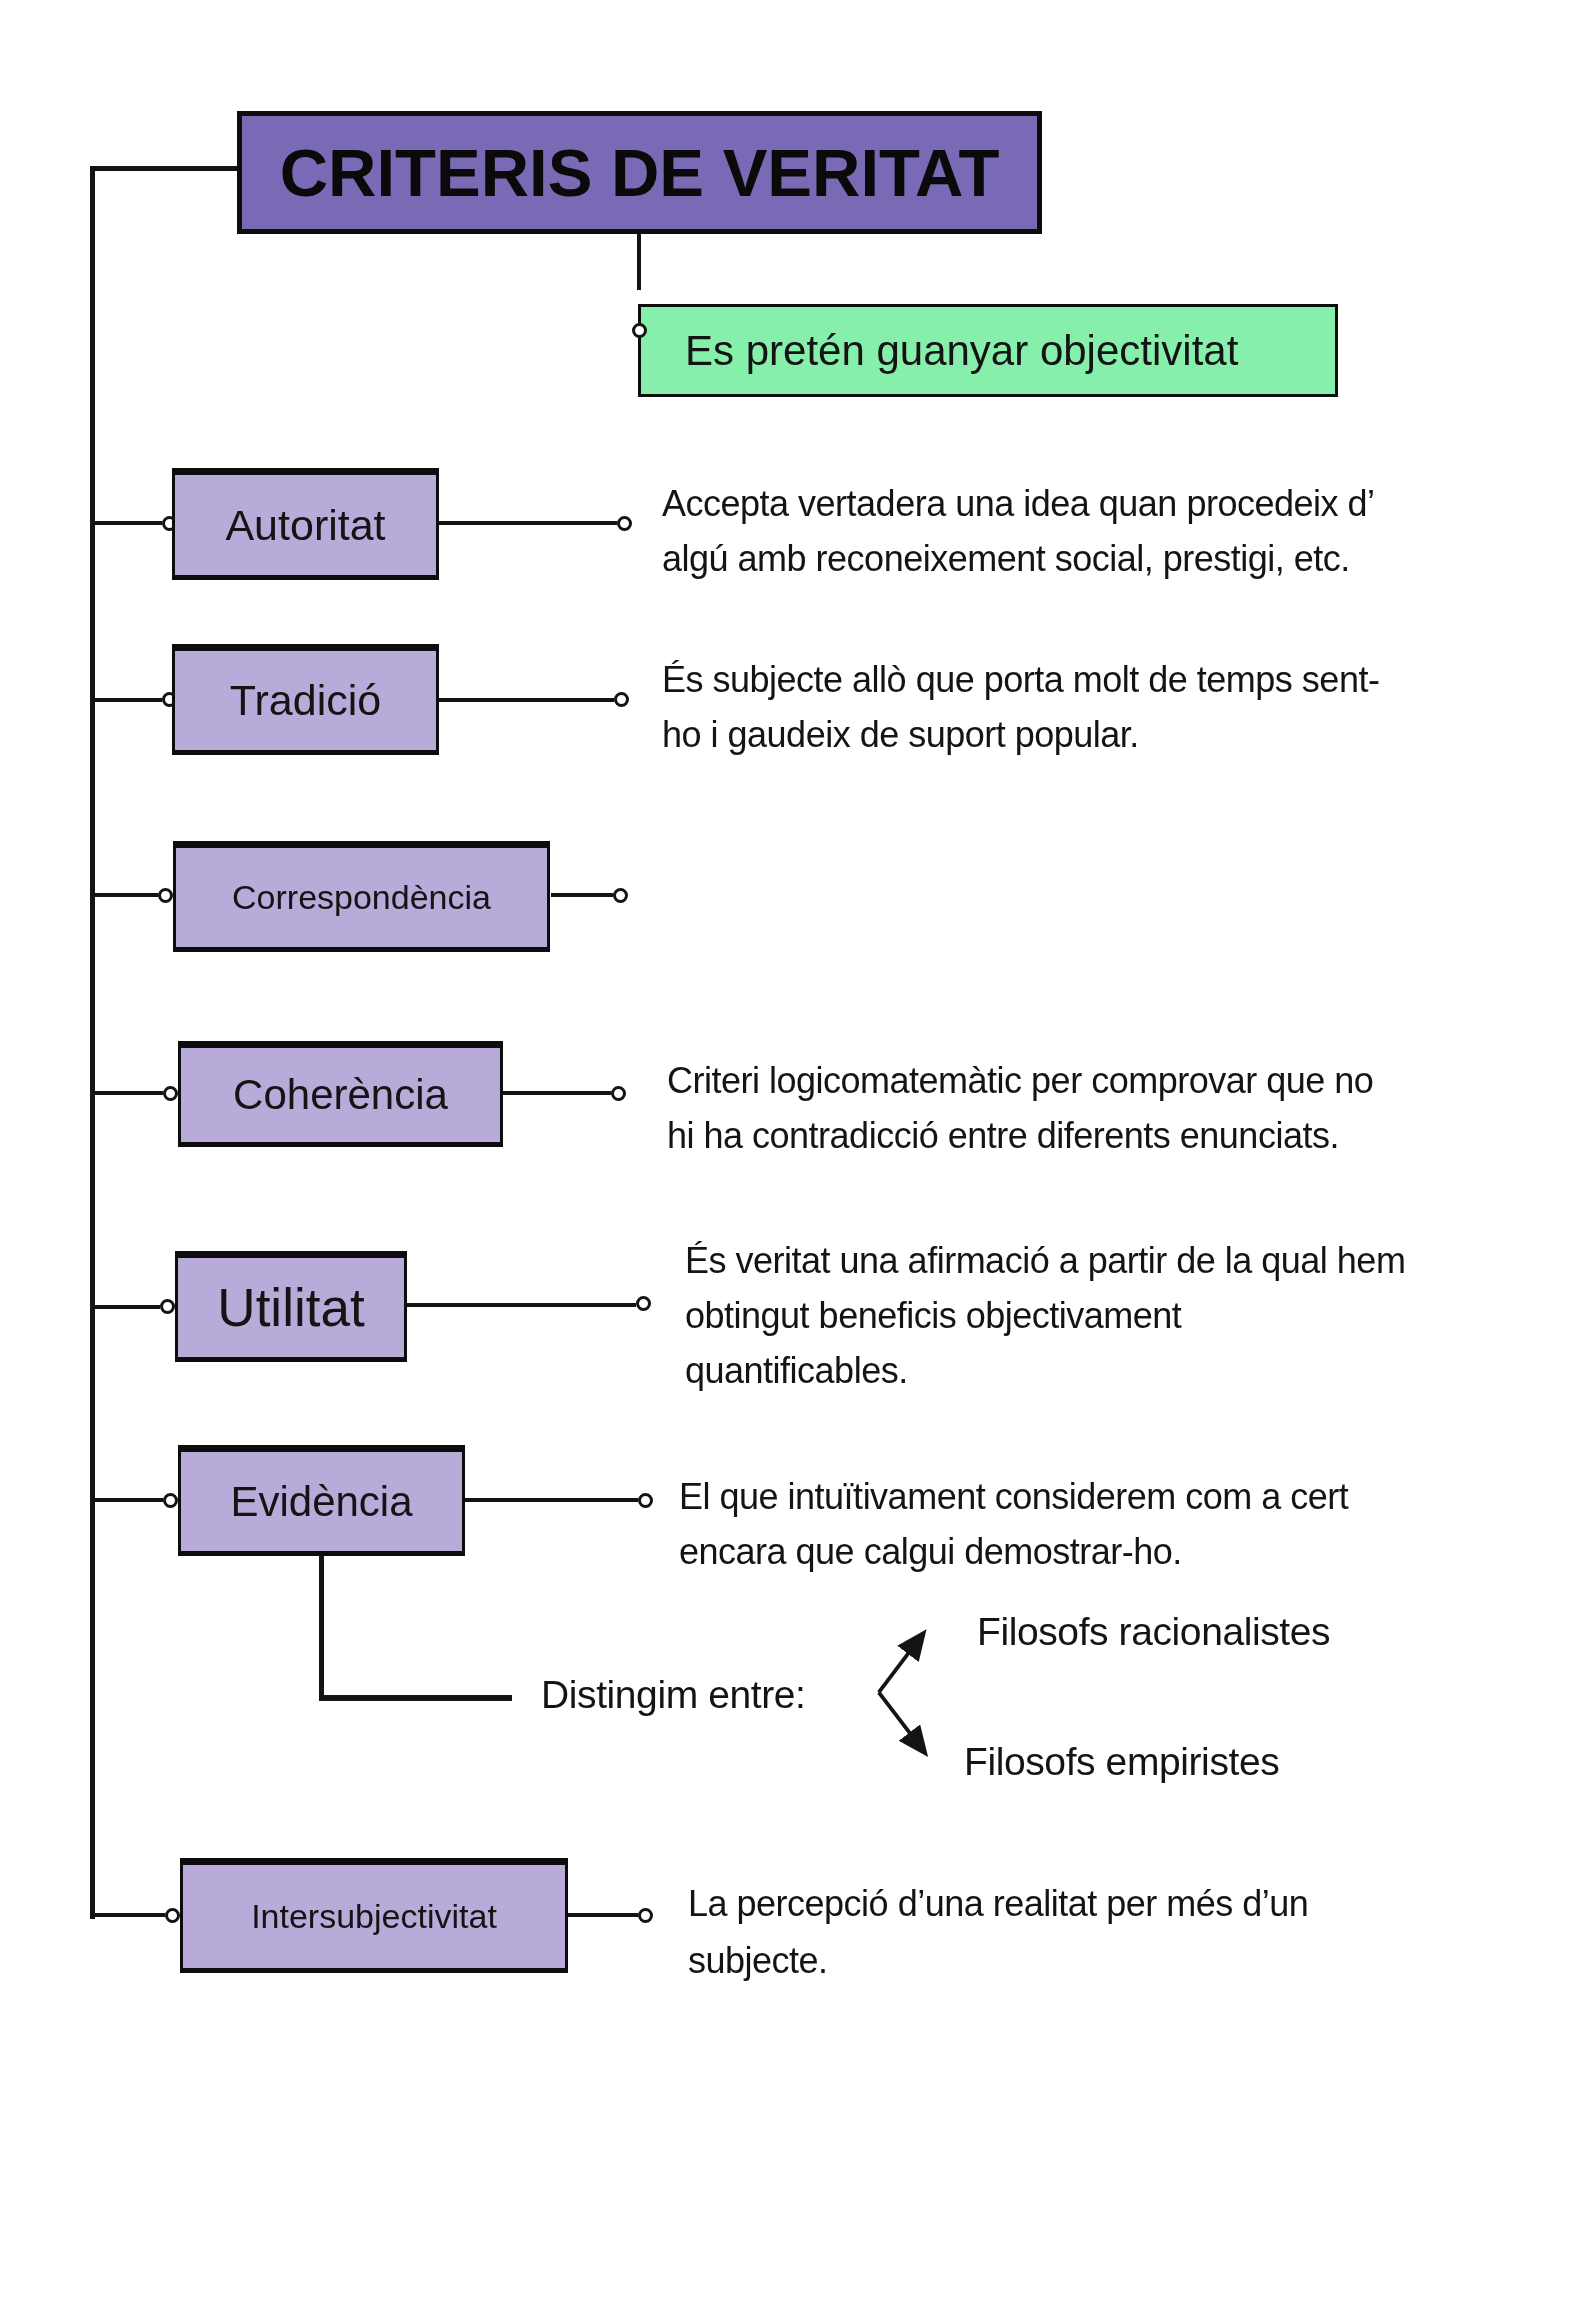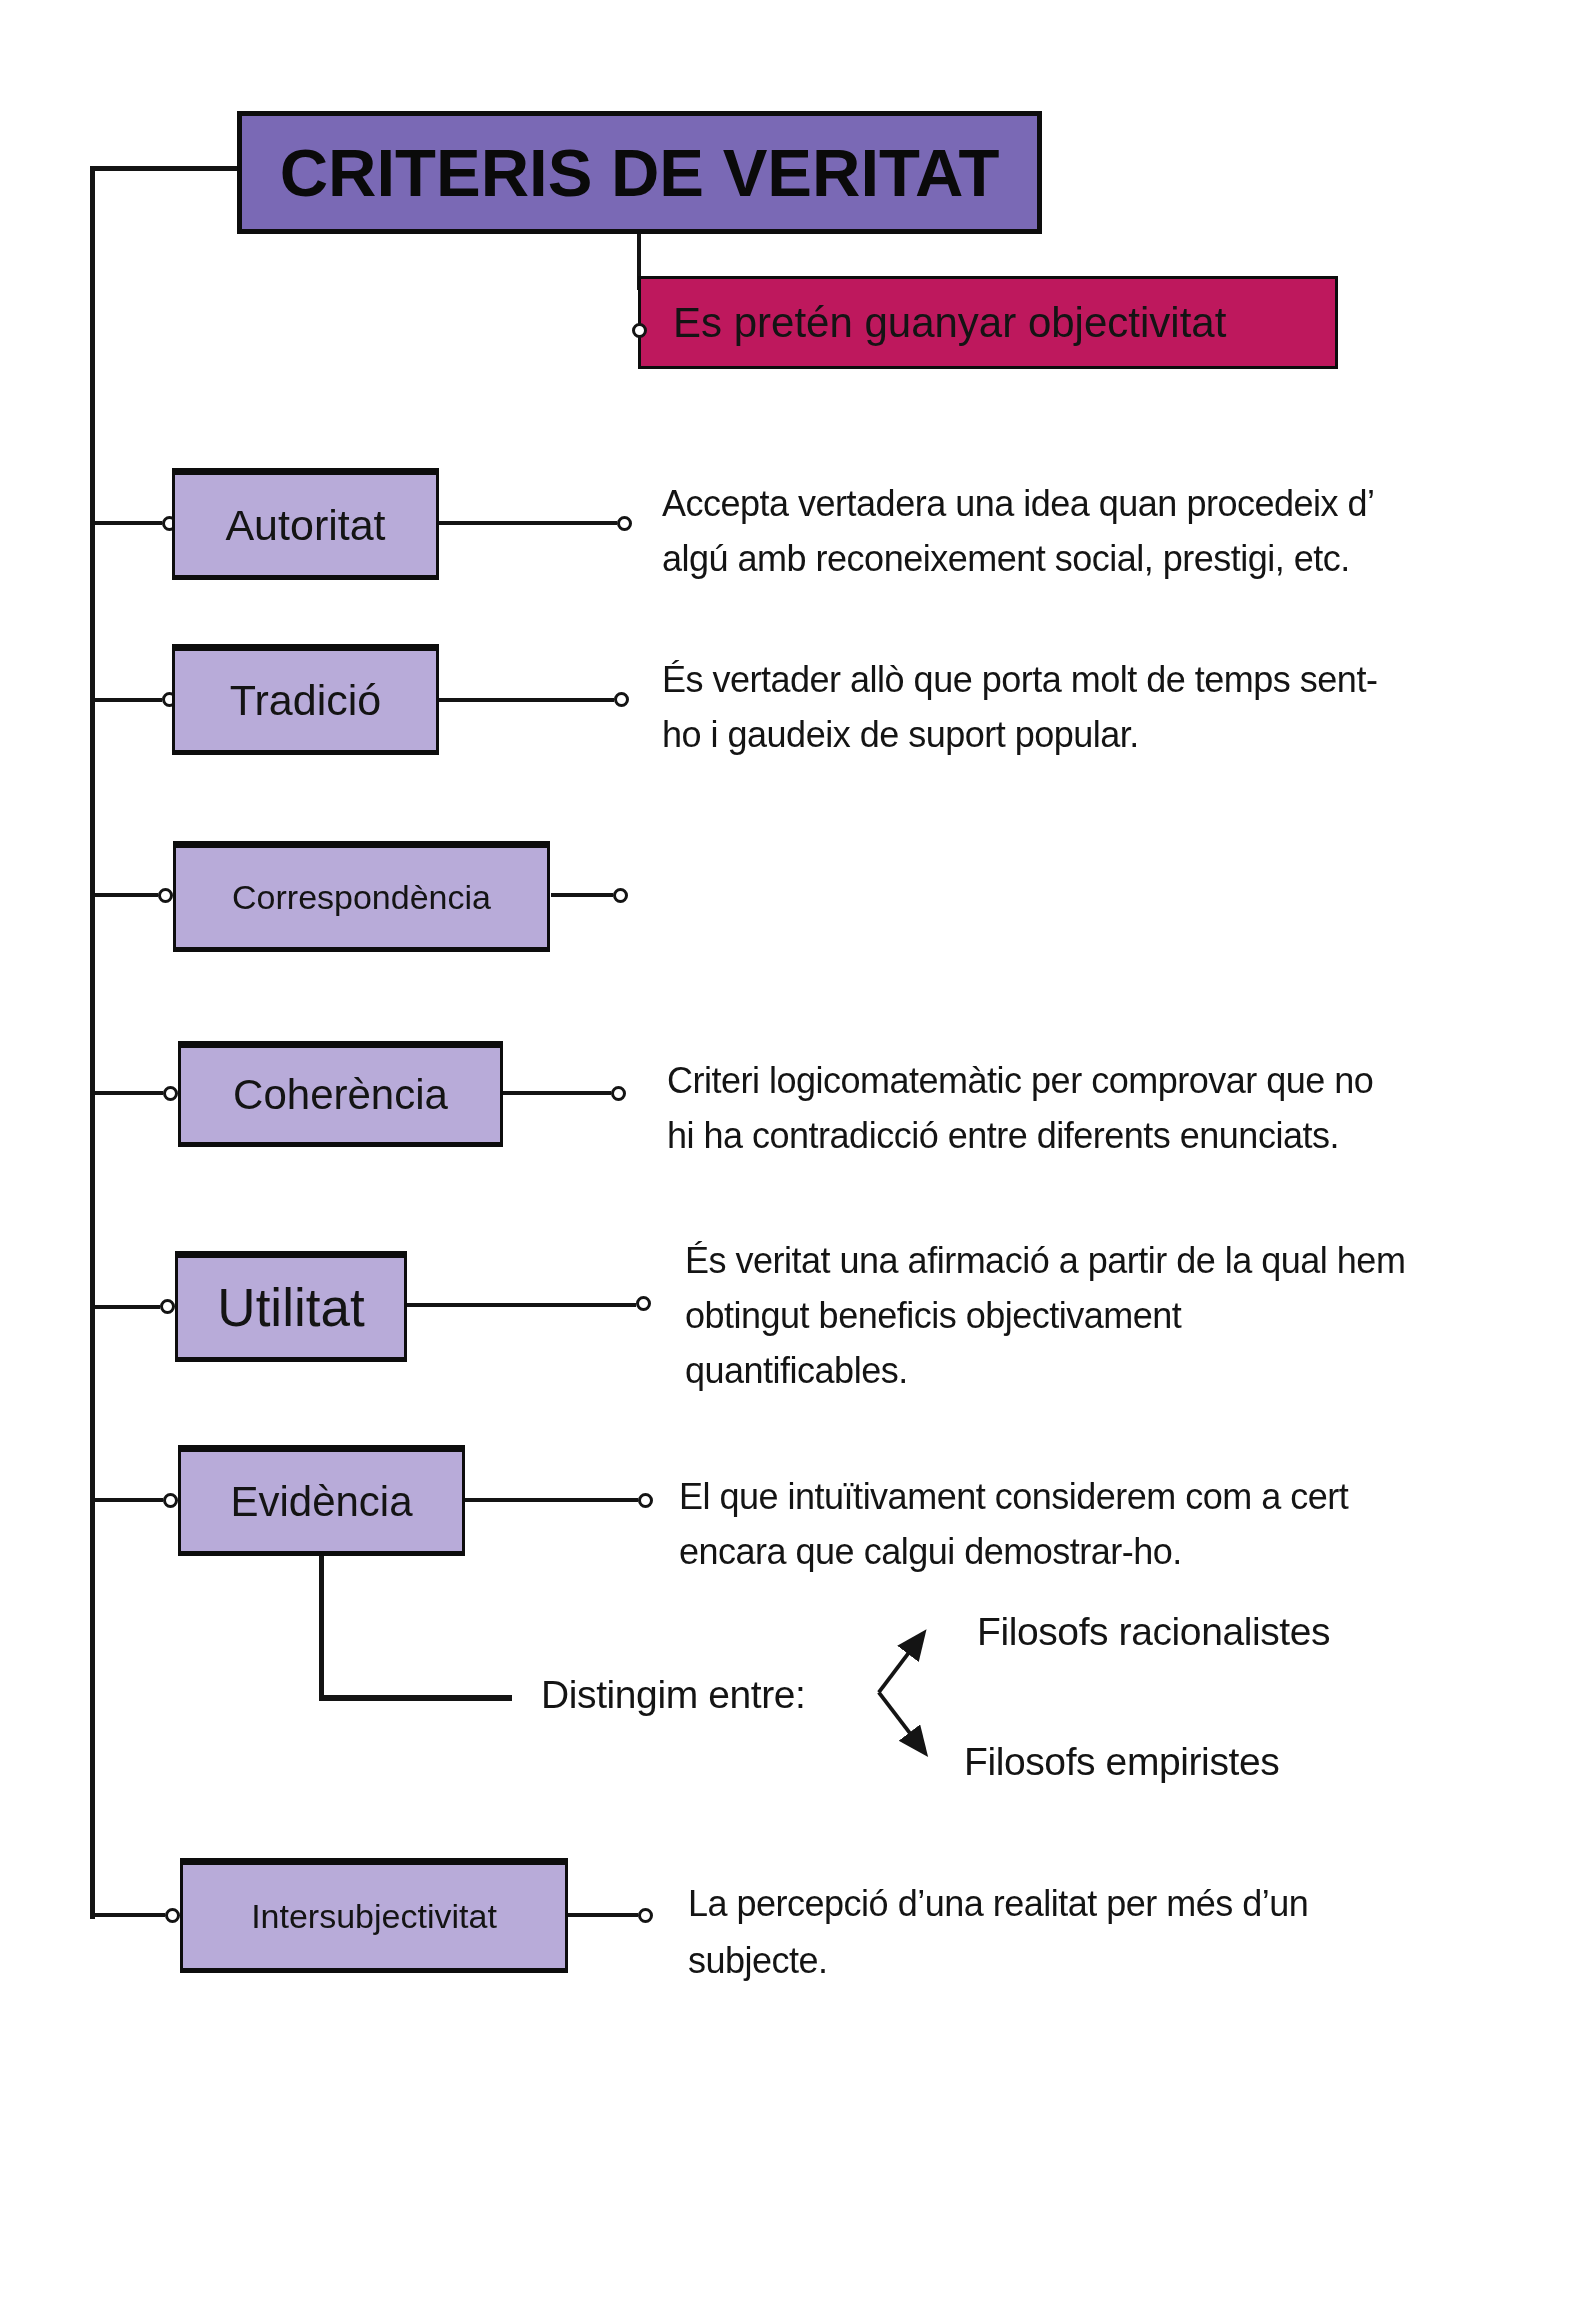--- a/index.html
+++ b/index.html
@@ -25,26 +25,26 @@
     left: 237px; top: 111px; width: 805px; height: 123px;
     background: var(--title-fill, #7a69b5);
     border: 5.4px solid #0d0d0d;
     box-sizing: border-box;
     display: flex; align-items: center; justify-content: center;
     font-size: 67px; font-weight: 700; letter-spacing: 0px; color: #0a0a0a;
     white-space: nowrap;
   }
   .subtitle-box {
     position: absolute;
-    left: 638px; top: 276px; width: 700px; height: 93px;
-    background: #be185d;
+    left: 638px; top: 304px; width: 700px; height: 93px;
+    background: #86efac;
     border: 3.9px solid #0d0d0d;
     box-sizing: border-box;
     display: flex; align-items: center;
-    padding-left: 32px;
+    padding-left: 44px;
     font-size: 42px; color: #141414;
     white-space: nowrap;
   }
   .node-box {
     position: absolute;
     background: var(--box-fill, #b8abd9);
     border: 3.9px solid #0d0d0d;
     border-top-width: 7px;
     border-bottom-width: 5.4px;
     box-sizing: border-box;
@@ -96,21 +96,21 @@
   <div class="desc" style="left:662px; top:476px;">Accepta vertadera una idea quan procedeix d’
 algú amb reconeixement social, prestigi, etc.</div>
 
   <div class="hline" style="left:95px; top:698px; width:67px; height:3.9px;"></div>
   <div class="circle" style="left:162px; top:692px;"></div>
   <div class="node-box" style="left:172px; top:644px; width:267px; height:111px; font-size:43px;">
     <span>Tradició</span>
   </div>
   <div class="hline" style="left:439px; top:698px; width:175px; height:3.9px;"></div>
   <div class="circle" style="left:614px; top:692px;"></div>
-  <div class="desc" style="left:662px; top:652px;">És vertader allò que porta molt de temps sent-
+  <div class="desc" style="left:662px; top:652px;">És subjecte allò que porta molt de temps sent-
 ho i gaudeix de suport popular.</div>
 
   <div class="hline" style="left:95px; top:893px; width:63px; height:3.9px;"></div>
   <div class="circle" style="left:158px; top:888px;"></div>
   <div class="node-box" style="left:173px; top:841px; width:377px; height:111px; font-size:34px;">
     <span>Correspondència</span>
   </div>
   <div class="hline" style="left:551px; top:893px; width:62px; height:3.9px;"></div>
   <div class="circle" style="left:613px; top:888px;"></div>
 

